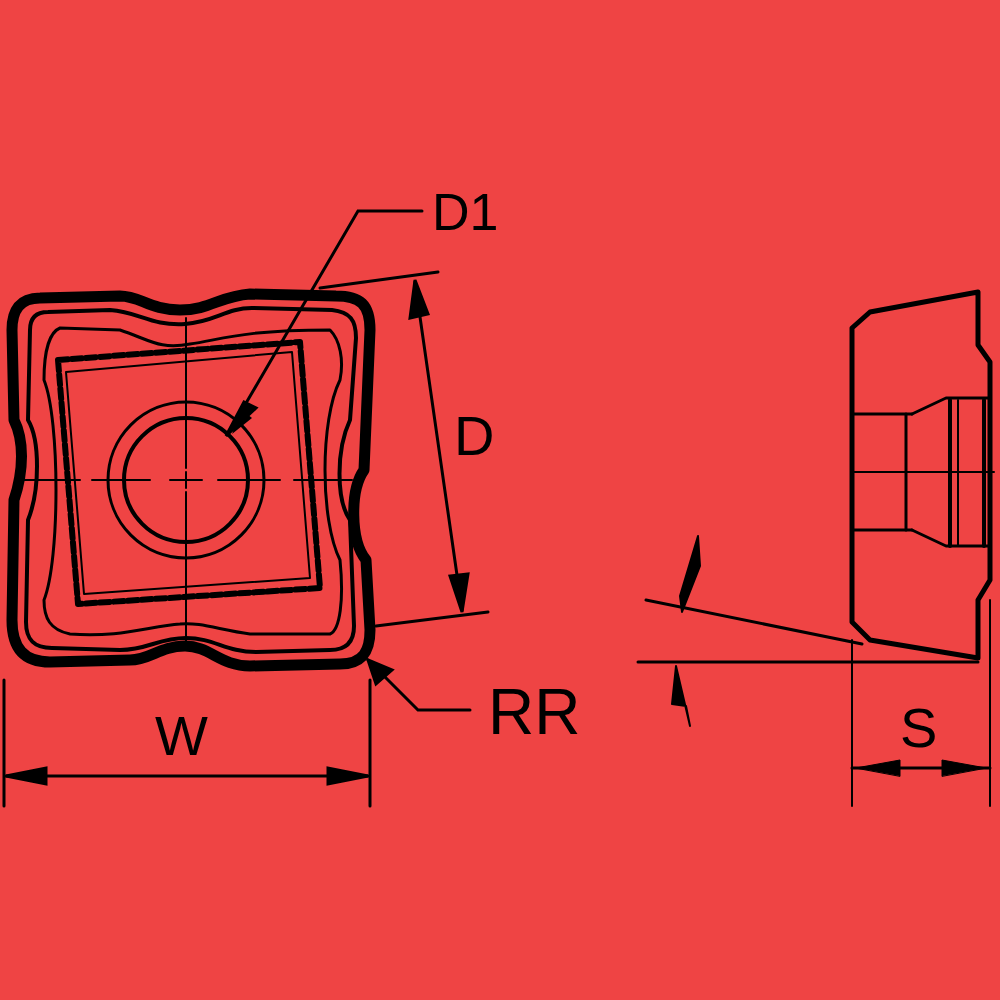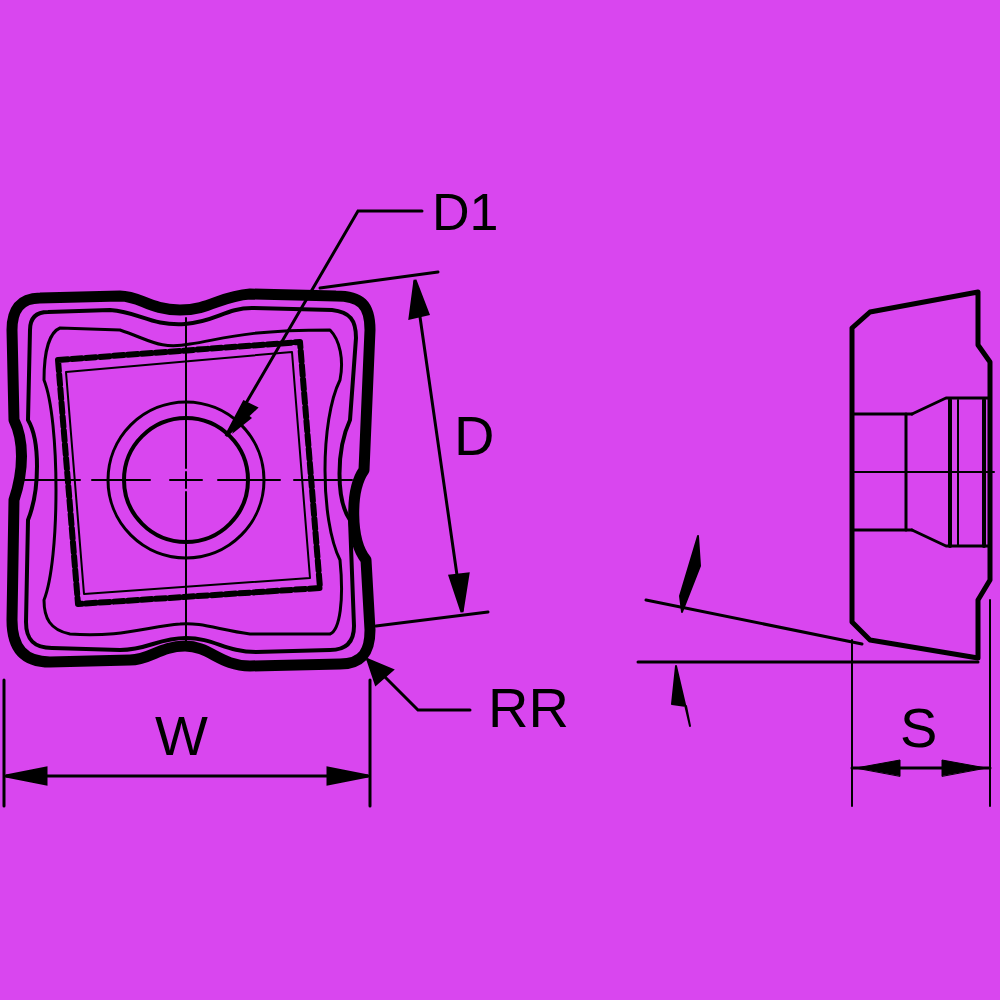--- a/index.html
+++ b/index.html
@@ -1,16 +1,16 @@
 <!DOCTYPE html>
 <html><head>
 <meta charset="utf-8">
 <style>
   html,body{margin:0;padding:0;background:#ffffff;}
-  .canvas{position:relative;width:1000px;height:1000px;background:#d946ef;overflow:hidden;}
+  .canvas{position:relative;width:1000px;height:1000px;background:#ef4444;overflow:hidden;}
   svg{position:absolute;left:0;top:0;}
   .lbl{position:absolute;font-family:"Liberation Sans",sans-serif;color:#000;line-height:1;white-space:nowrap;}
 </style>
 </head>
 <body>
 
 <div class="canvas">
   <svg width="1000" height="1000" viewBox="0 0 1000 1000">
     <g fill="none" stroke="#000" stroke-linejoin="round" stroke-linecap="round">
 
@@ -80,15 +80,15 @@
 
       <line x1="852" y1="768" x2="990" y2="768" stroke-width="3"></line>
       <polygon points="856,768 900,760 900,776" fill="#000"></polygon>
       <polygon points="986,768 942,760 942,776" fill="#000"></polygon>
     </g>
   </svg>
 
   <div class="lbl" style="left:432px;top:186px;font-size:52px;">D1</div>
   <div class="lbl" style="left:454px;top:408px;font-size:56px;">D</div>
   <div class="lbl" style="left:155px;top:708px;font-size:56px;">W</div>
-  <div class="lbl" style="left:488px;top:680px;font-size:56px;">RR</div>
+  <div class="lbl" style="left:488px;top:680px;font-size:64px;">RR</div>
   <div class="lbl" style="left:900px;top:700px;font-size:56px;">S</div>
 </div>
 
 </body></html>

